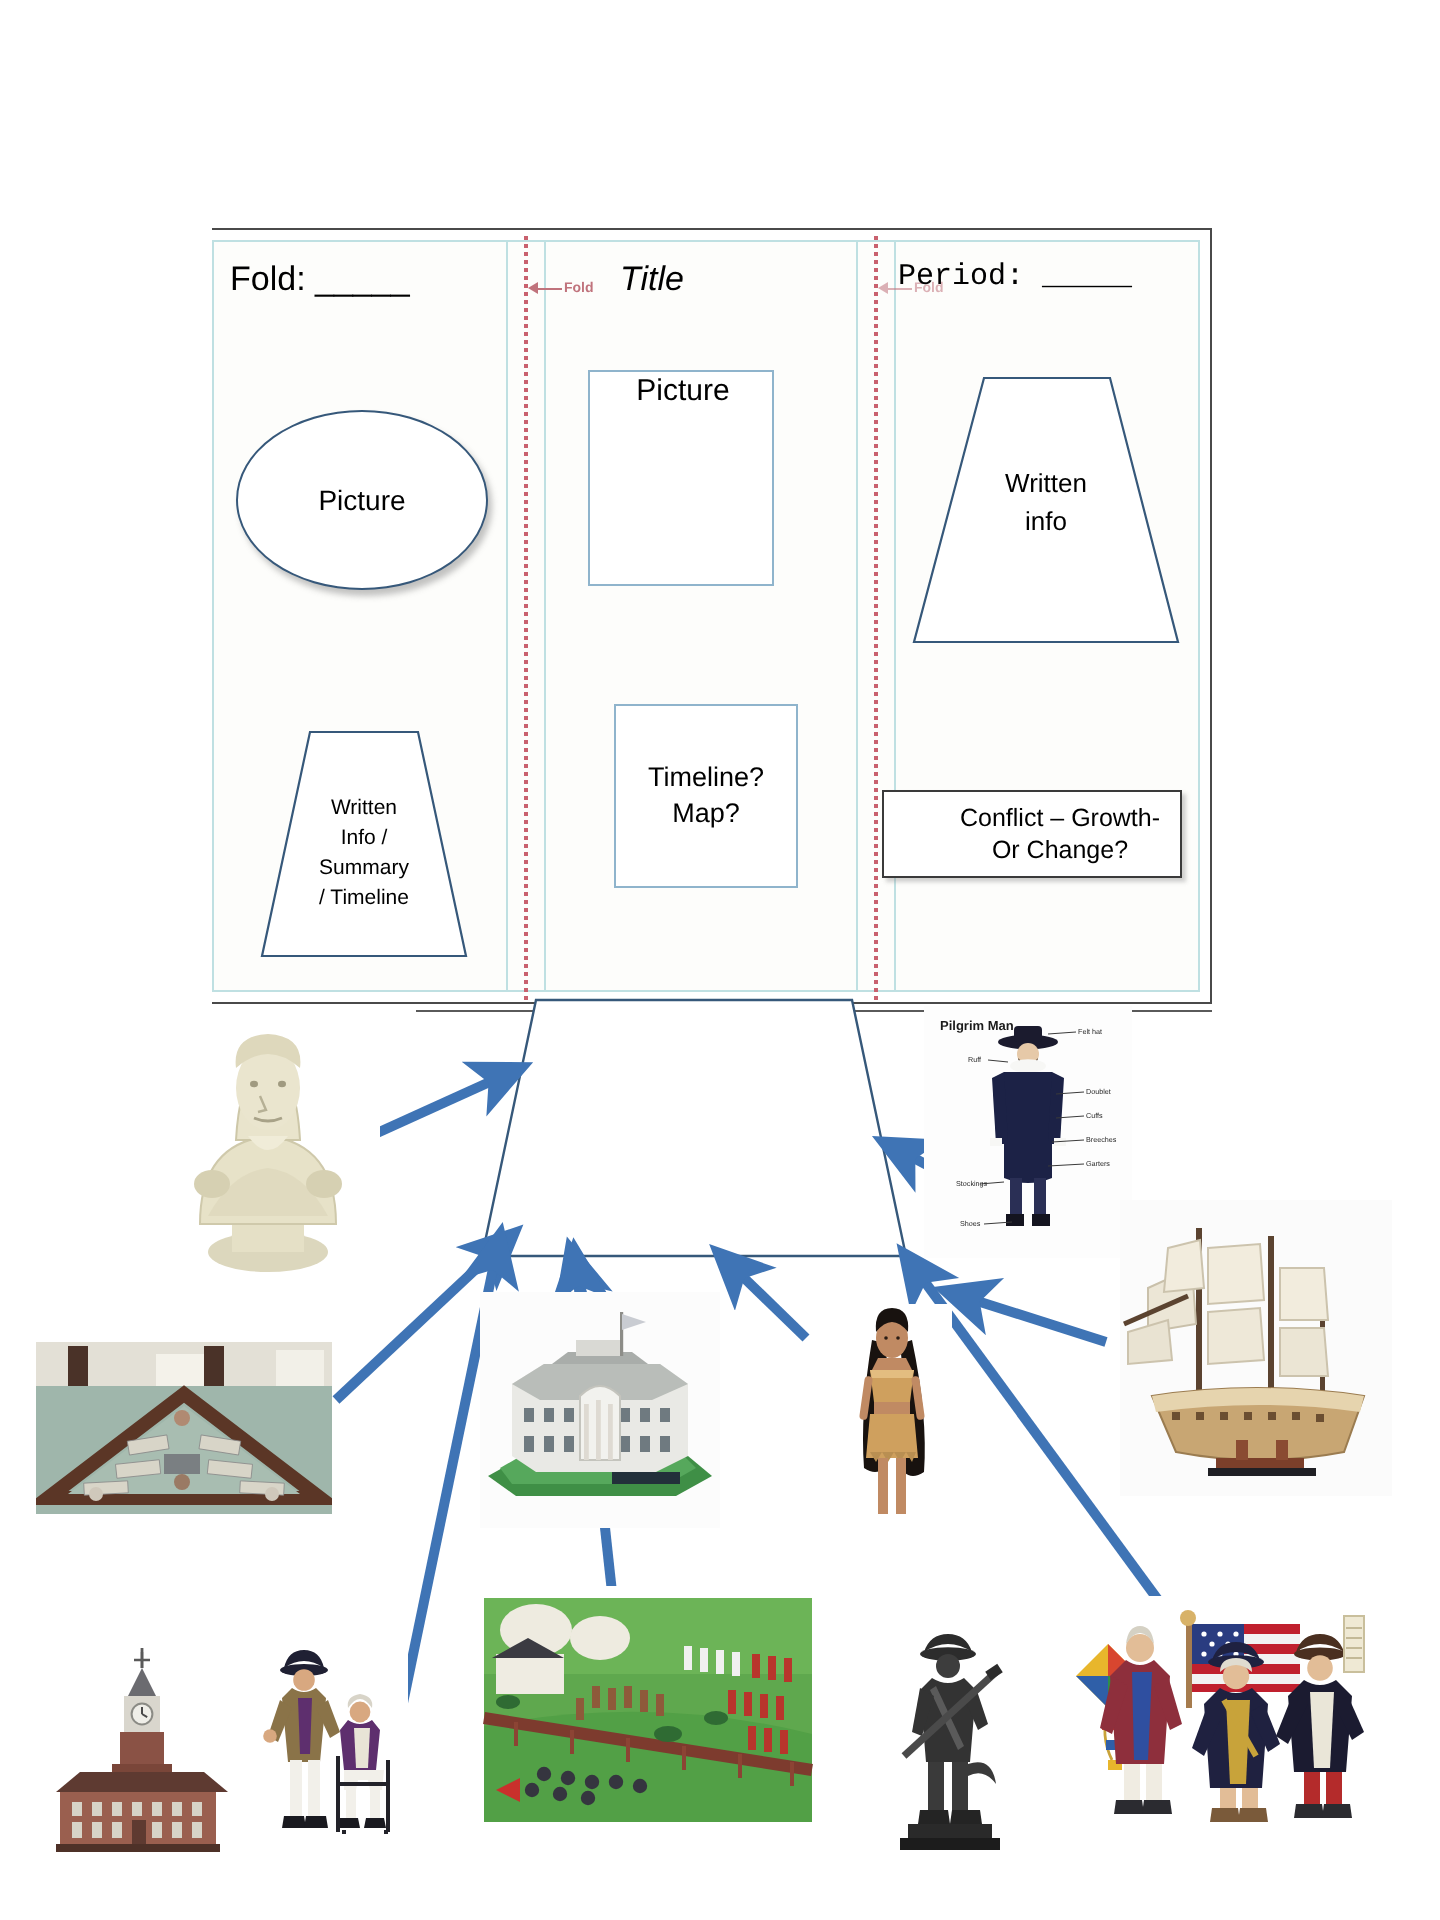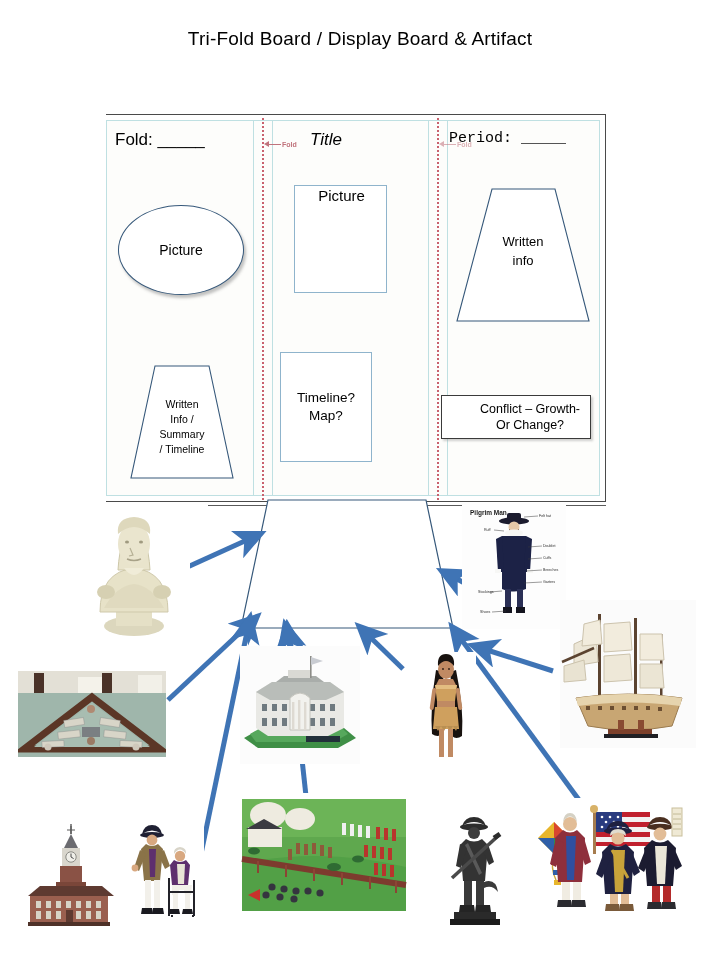--- a/index.html
+++ b/index.html
@@ -157,22 +157,22 @@
   }
   #box-picture .bx-label {
     position: absolute;
     left: 0; top: 1px;
     width: 93px;
     text-align: center;
     font-size: 15px;
   }
   #box-timeline {
     position: absolute;
-    left: 280px; top: 352px;
-    width: 92px; height: 110px;
+    left: 307px; top: 352px;
+    width: 92px; height: 92px;
     border: 1.4px solid #8fb4cc;
     background: #ffffff;
     box-sizing: border-box;
     display: flex;
     align-items: center;
     justify-content: center;
     text-align: center;
     font-size: 13.5px;
     line-height: 18px;
     white-space: pre-line;
@@ -247,21 +247,20 @@
   .photo {
     position: absolute;
     overflow: hidden;
   }
   .photo svg { display: block; }
 </style>
 </head>
 <body>
 
 <div id="title-block">
-  <div class="tline">Tri-Fold Board / Display Board &amp; Artifact</div>
 </div>
 
 <div id="board-frame"></div>
 <div id="board-inner"></div>
 
 <div class="panel-sep" id="sep-a"></div>
 <div class="panel-sep" id="sep-b"></div>
 <div class="panel-sep" id="sep-c"></div>
 <div class="panel-sep" id="sep-d"></div>
 

